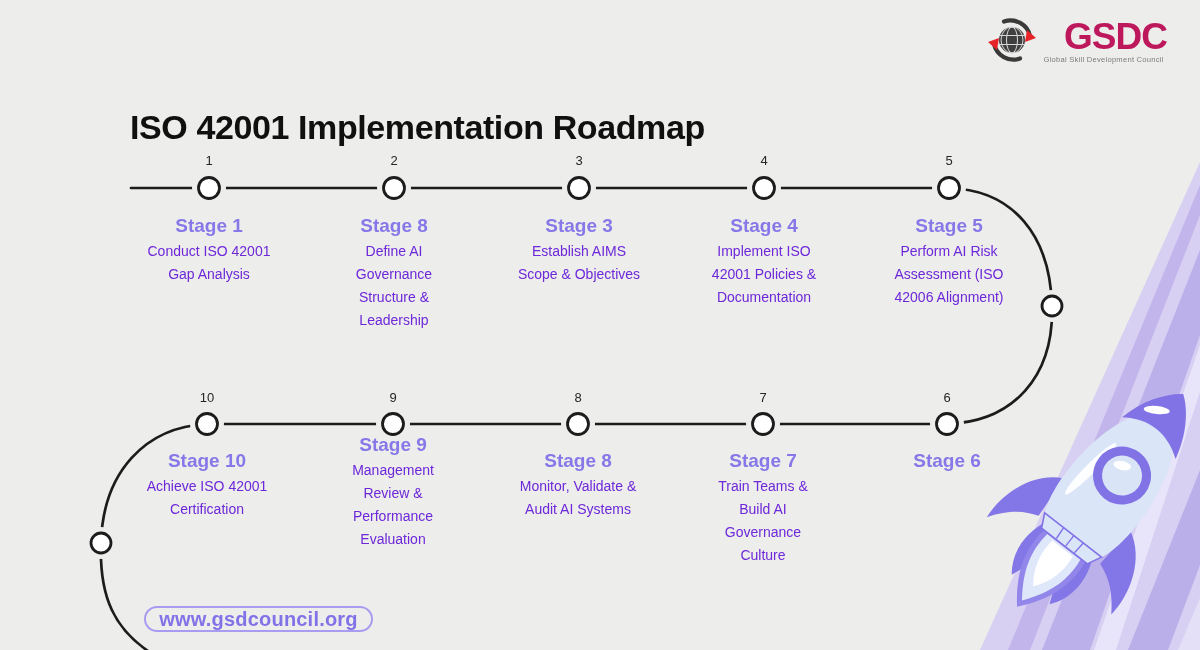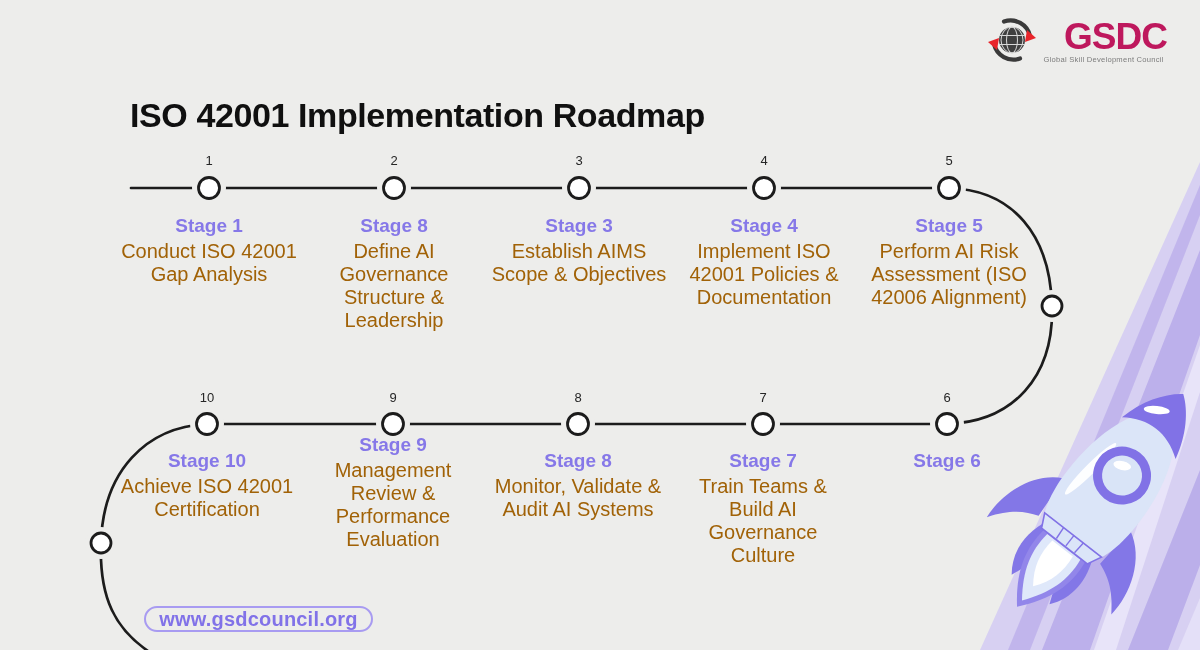--- a/index.html
+++ b/index.html
@@ -24,39 +24,39 @@
     font-size:37px; font-weight:800; letter-spacing:-1px;
     color:#be185d; line-height:40px;margin-left:24px;
   }
   .logo-tagline {
     font-size:7.6px; color:#7c7c7c; letter-spacing:0.25px;
     margin-top:-2px; white-space:nowrap;
   }
 
   
   .page-title {
-    position:absolute; left:130px; top:96px;
+    position:absolute; left:130px; top:108px;
     font-size:34px; font-weight:800; color:#101010;
     letter-spacing:-0.4px;
   }
 
   
   .node-num {
     position:absolute; width:44px; text-align:center;
     font-size:13px; color:#262626;
   }
   .stage-block {
     position:absolute; width:210px; text-align:center;
   }
   .stage-label {
     font-size:19px; font-weight:700; color:#8678e8;
     margin-bottom:3px; line-height:23px;
   }
   .stage-desc {
-    font-size:20px; color:#a16207; line-height:23px;
+    font-size:14px; color:#6d28d9; line-height:23px;
     white-space:pre-line;
   }
 
   
   .site-pill {
     position:absolute; left:144px; top:606px;
     width:229px; height:26px;
     border:2.5px solid #a89bf1; border-radius:22px;
     display:flex; align-items:center; justify-content:center;
     background:transparent; cursor:pointer;

